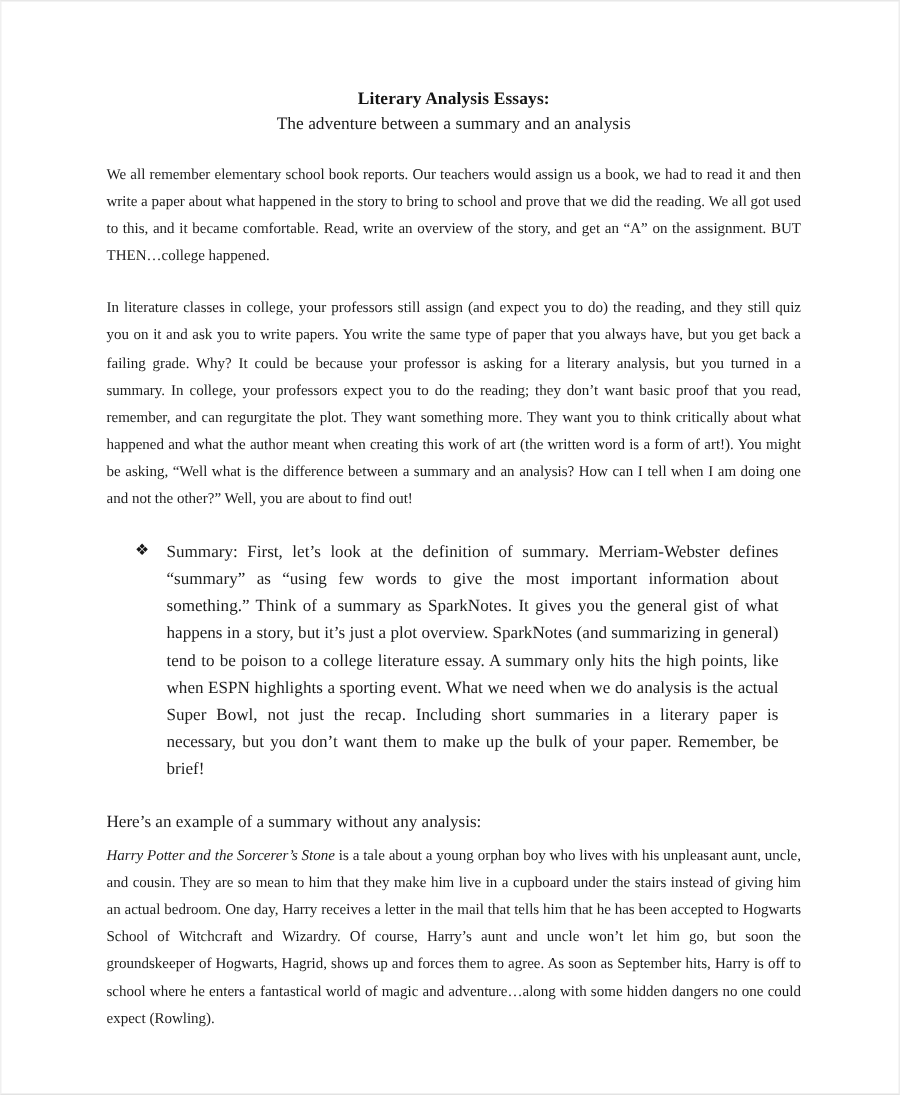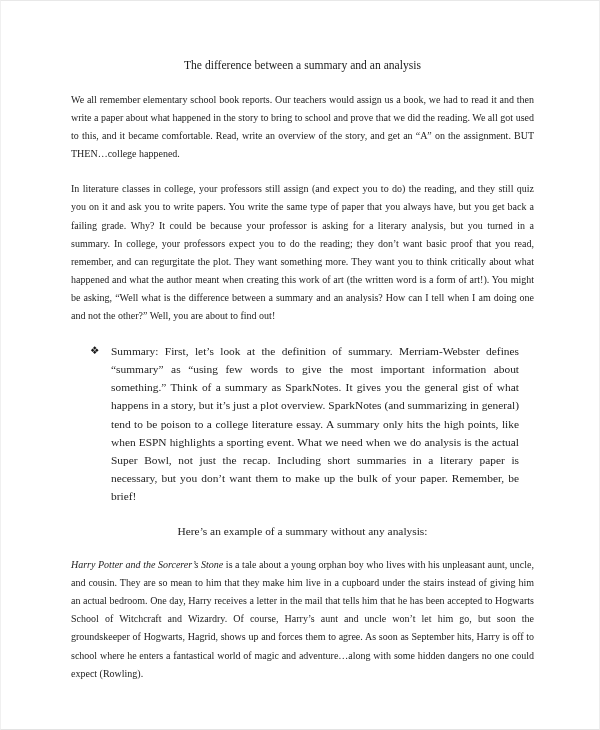--- a/index.html
+++ b/index.html
@@ -53,22 +53,22 @@
     line-height: 18.1px;
     text-align: justify;
     margin: 0 0 17px 0;
     color: #1c1c1c;
     -webkit-hyphens: none;
     hyphens: none;
   }
   p.lead-line {
     font-size: 11.4px;
     line-height: 18.1px;
-    text-align: center;
-    margin: 0 0 16px 0;
+    text-align: left;
+    margin: 0 0 5px 0;
     color: #1c1c1c;
   }
   .bullet-list {
     margin: 0 0 17px 0;
     padding: 0;
     list-style: none;
   }
   .bullet-item {
     position: relative;
     padding-left: 40px;
@@ -93,21 +93,22 @@
   em.book-title {
   }
 </style>
 </head>
 <body>
 
 <div id="page">
   <div id="content">
 
     <div class="title-block">
-      <div class="doc-subtitle">The difference between a summary and an analysis</div>
+      <div class="doc-title">Literary Analysis Essays:</div>
+      <div class="doc-subtitle">The adventure between a summary and an analysis</div>
     </div>
 
     <p class="body-par">We all remember elementary school book reports. Our teachers would assign us a book, we had to read it and then write a paper about what happened in the story to bring to school and prove that we did the reading. We all got used to this, and it became comfortable. Read, write an overview of the story, and get an “A” on the assignment. BUT THEN…college happened.</p>
 
     <p class="body-par">In literature classes in college, your professors still assign (and expect you to do) the reading, and they still quiz you on it and ask you to write papers. You write the same type of paper that you always have, but you get back a failing grade. Why? It could be because your professor is asking for a literary analysis, but you turned in a summary. In college, your professors expect you to do the reading; they don’t want basic proof that you read, remember, and can regurgitate the plot. They want something more. They want you to think critically about what happened and what the author meant when creating this work of art (the written word is a form of art!). You might be asking, “Well what is the difference between a summary and an analysis? How can I tell when I am doing one and not the other?” Well, you are about to find out!</p>
 
     <ul class="bullet-list">
       <li class="bullet-item">
         <span class="bullet-marker">❖</span>
         <span class="bullet-text">Summary: First, let’s look at the definition of summary. Merriam-Webster defines “summary” as “using few words to give the most important information about something.” Think of a summary as SparkNotes. It gives you the general gist of what happens in a story, but it’s just a plot overview. SparkNotes (and summarizing in general) tend to be poison to a college literature essay. A summary only hits the high points, like when ESPN highlights a sporting event. What we need when we do analysis is the actual Super Bowl, not just the recap. Including short summaries in a literary paper is necessary, but you don’t want them to make up the bulk of your paper. Remember, be brief!</span>

